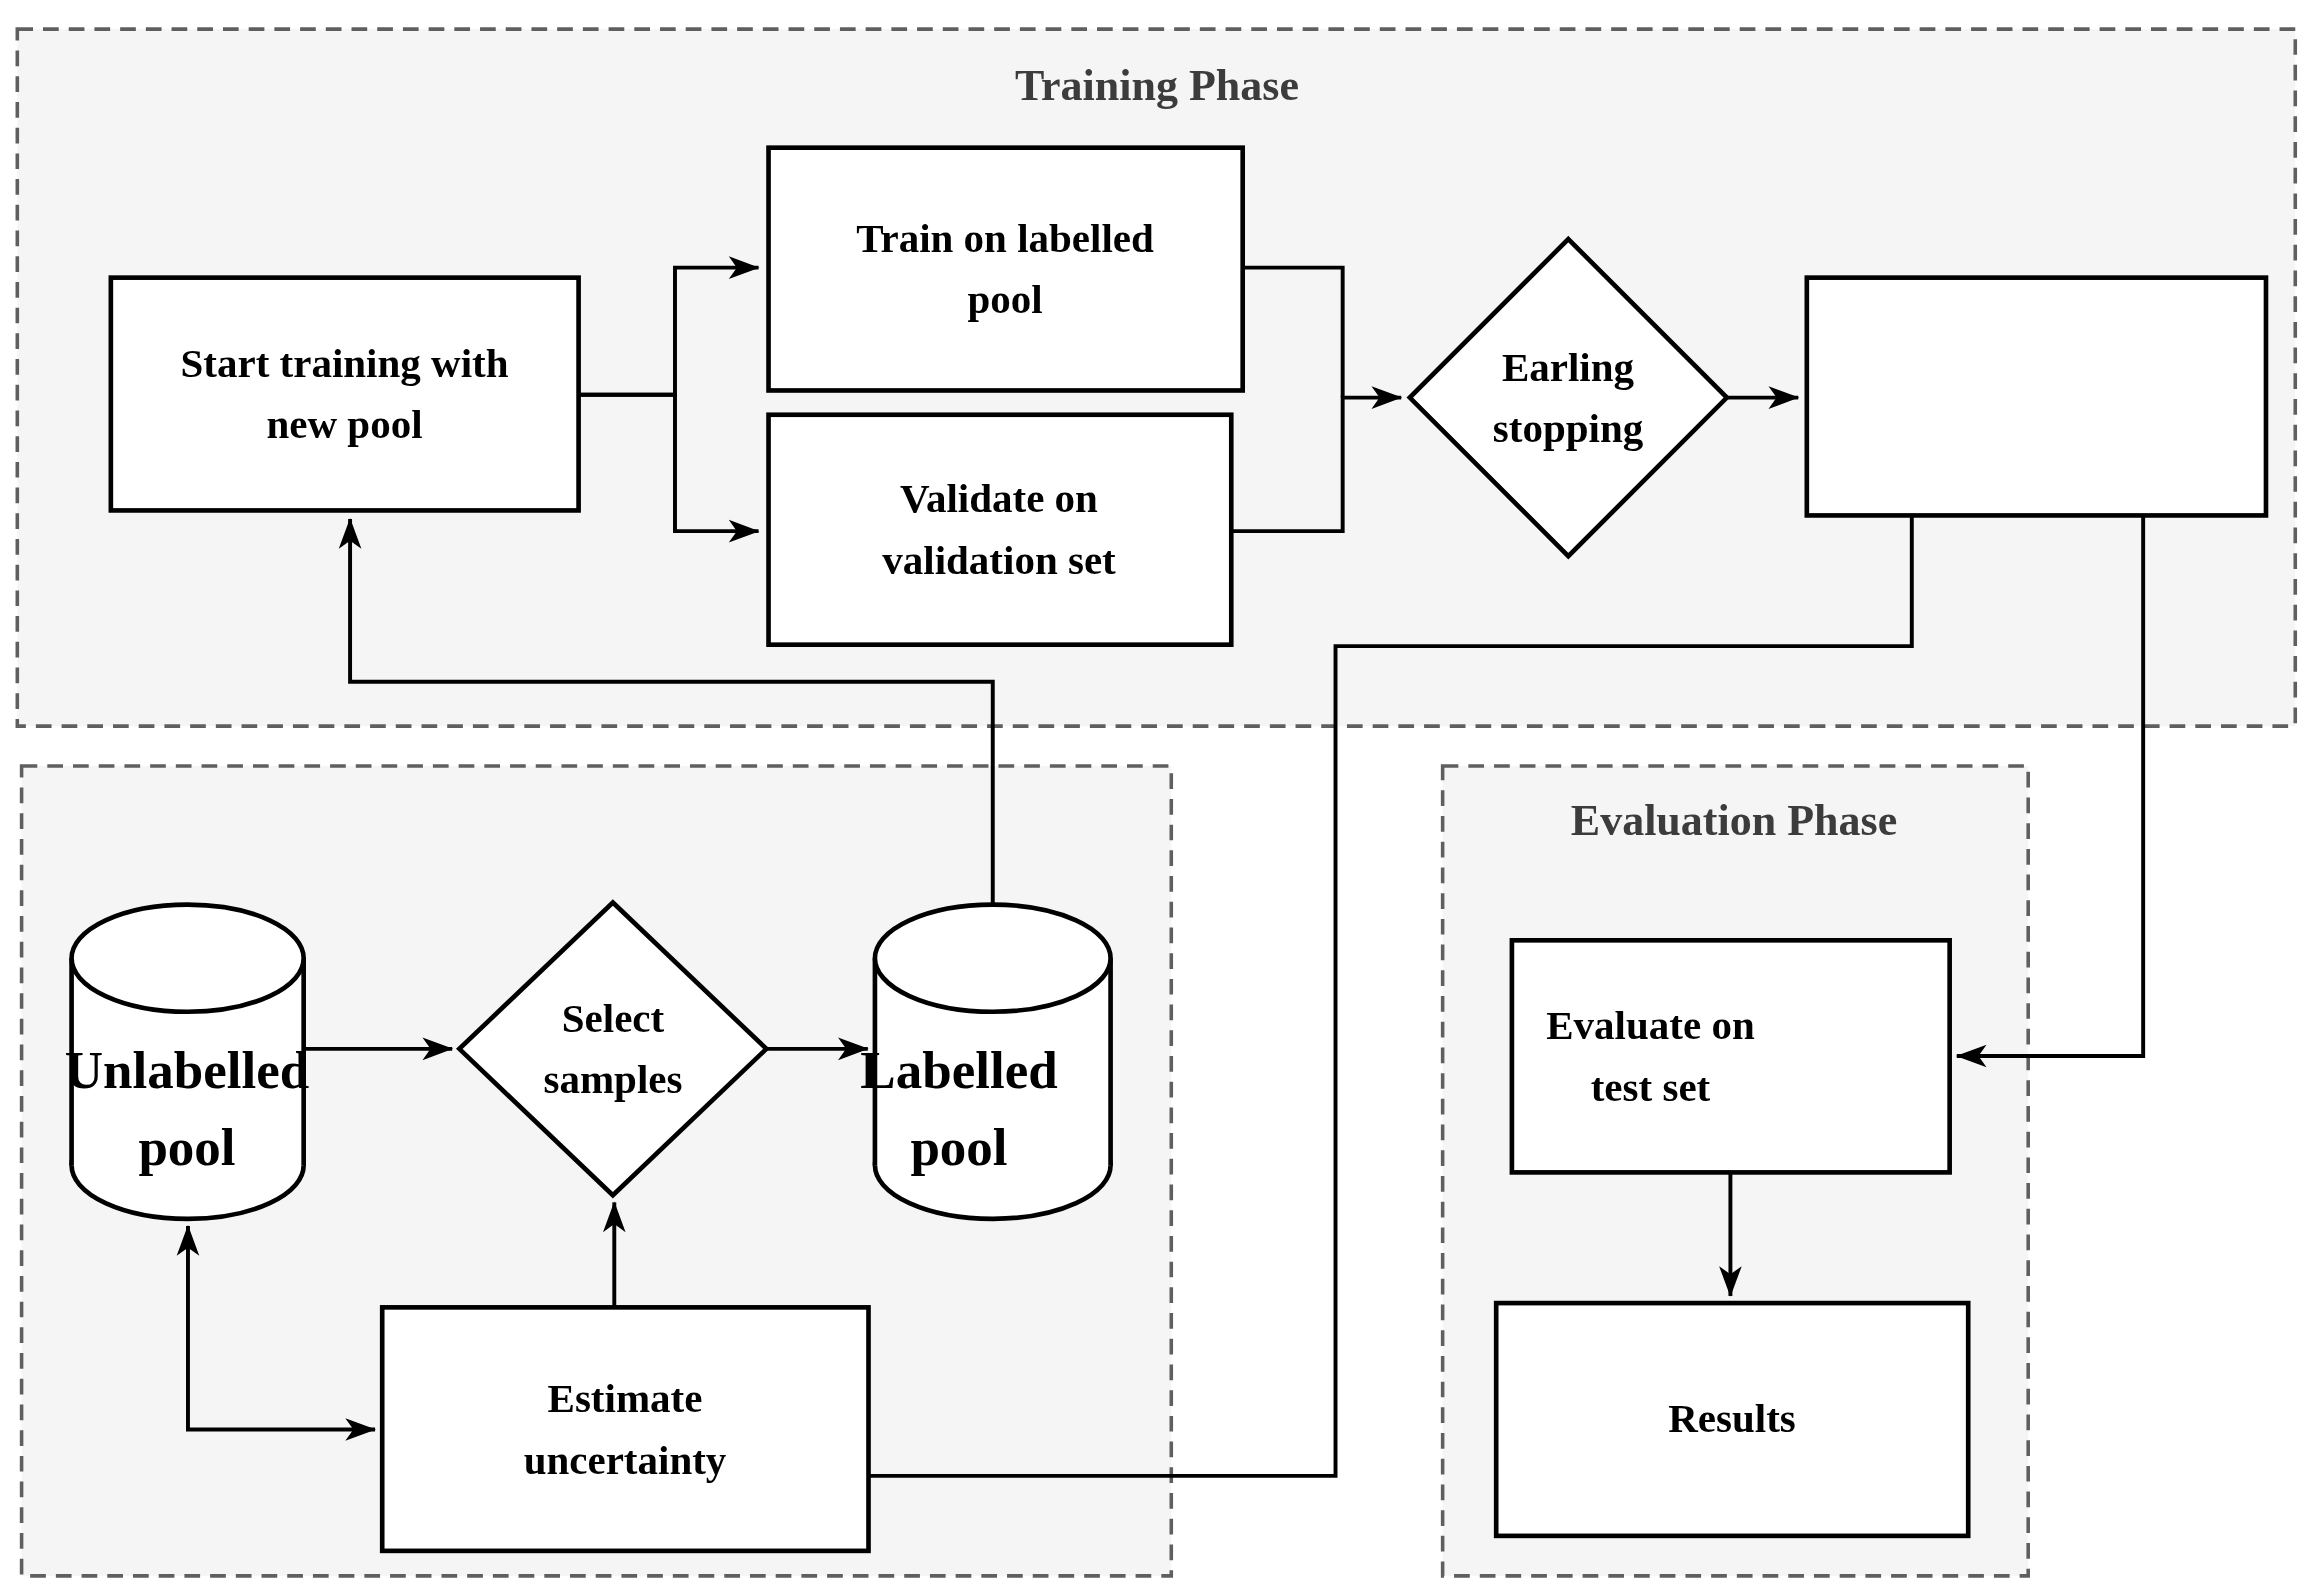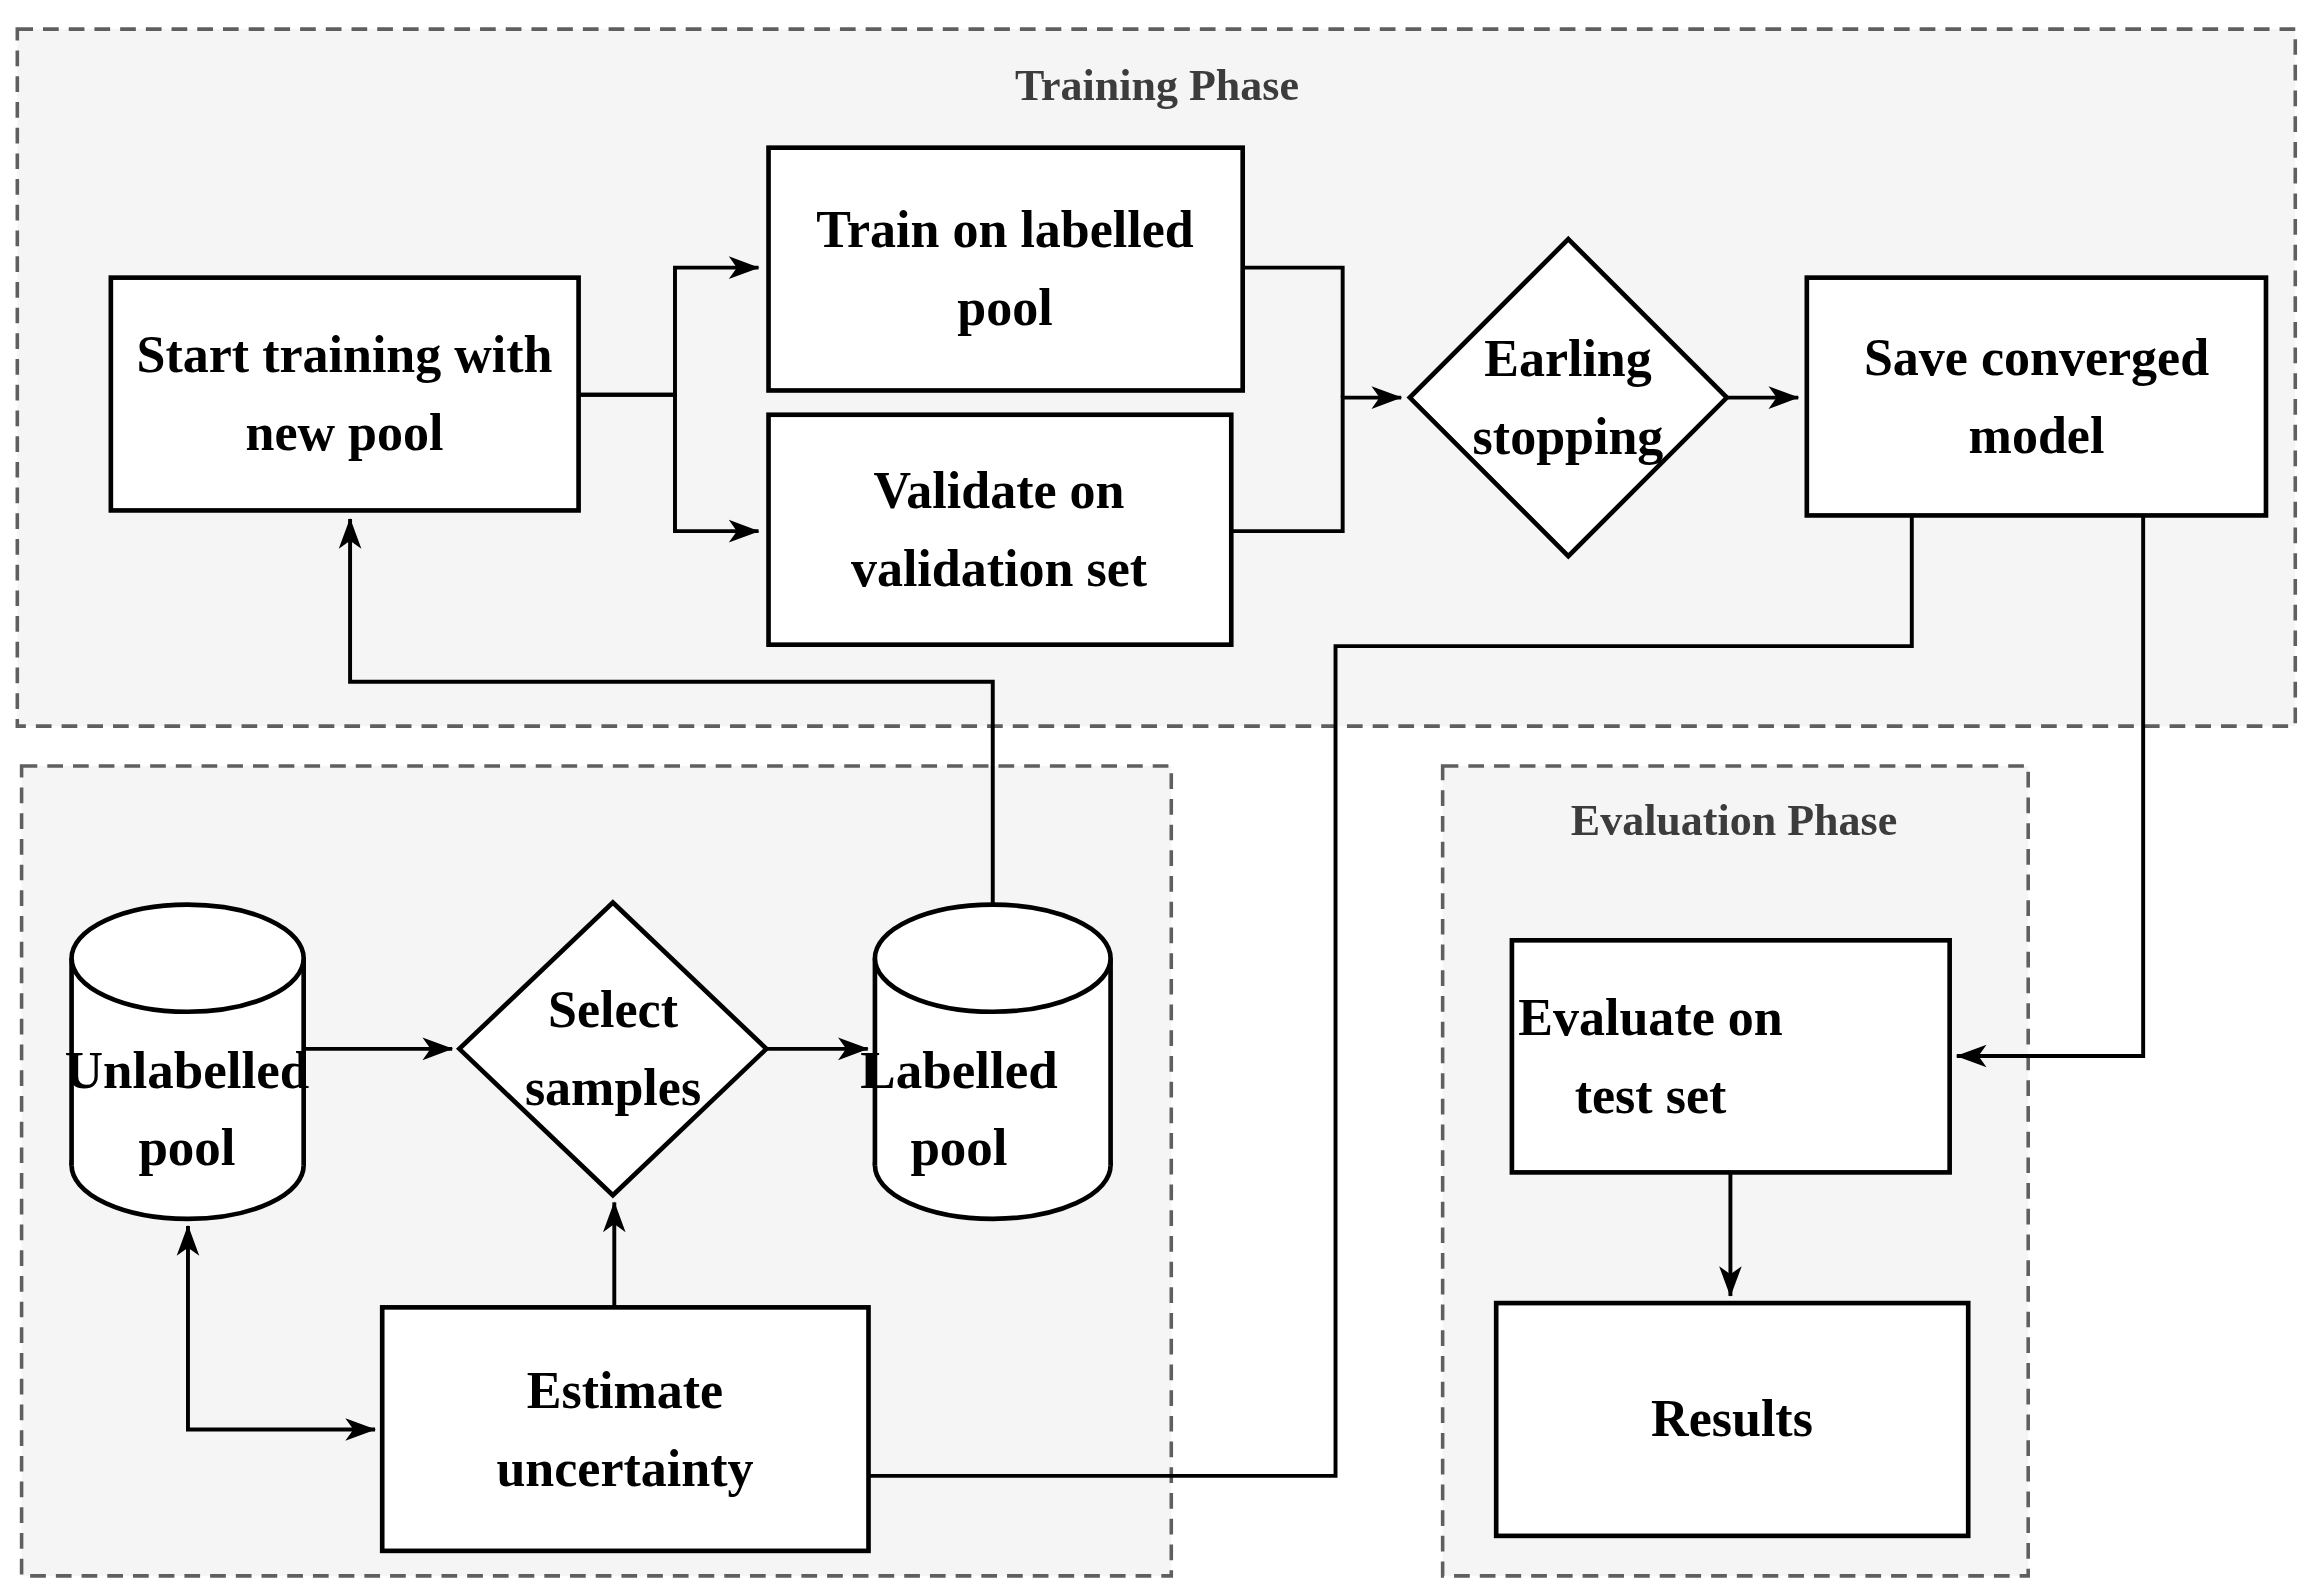--- a/index.html
+++ b/index.html
@@ -22,21 +22,21 @@
 
   .lbl {
     position: absolute;
     display: flex;
     align-items: center;
     justify-content: center;
     text-align: center;
     white-space: pre-line;
     color: #000000;
     font-weight: bold;
-    font-size: 52px;
+    font-size: 41px;
     line-height: 1.5;
   }
   .lbl-cyl { font-size: 53px; line-height: 1.45; }
   .phase-title {
     position: absolute;
     display: flex;
     align-items: center;
     justify-content: center;
     text-align: center;
     color: #3c3c3c;
@@ -104,22 +104,20 @@
   <div class="phase-title" style="left:1377px; top:765px; width:714px; height:86px;">Evaluation Phase</div>
 
   <div class="lbl" style="left:118px;  top:277px;  width:453px; height:210px;">Start training with
 new pool</div>
   <div class="lbl" style="left:775px; top:147px;  width:460px; height:220px;">Train on labelled
 pool</div>
   <div class="lbl" style="left:1425px; top:286px;  width:286px; height:200px;">Earling
 stopping</div>
   <div class="lbl" style="left:775px; top:414px;  width:448px; height:207px;">Validate on
 validation set</div>
-  <div class="lbl" style="left:1814px; top:277px;  width:445px; height:215px;">Save converged
-model</div>
   <div class="lbl lbl-cyl" style="left:71px;  top:993px; width:232px; height:207px;">Unlabelled
 pool</div>
   <div class="lbl" style="left:470px;  top:937px; width:286px; height:200px;">Select
 samples</div>
   <div class="lbl lbl-cyl" style="left:841px; top:993px; width:236px; height:207px;">Labelled
 pool</div>
   <div class="lbl" style="left:389px;  top:1307px; width:472px; height:221px;">Estimate
 uncertainty</div>
   <div class="lbl" style="left:1439px; top:940px; width:423px; height:209px;">Evaluate on
 test set</div>

